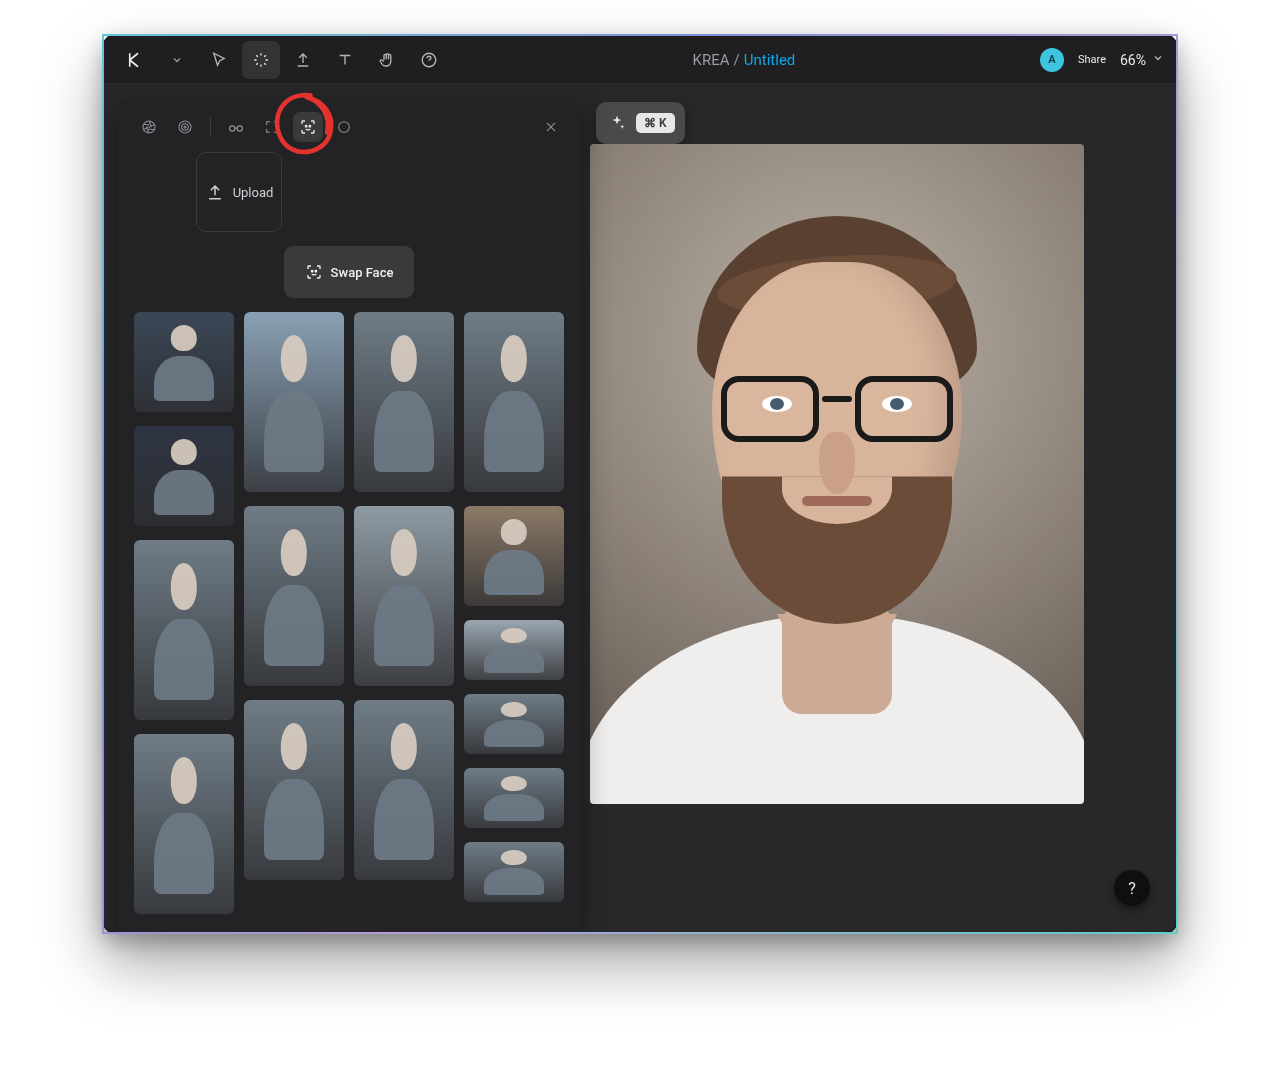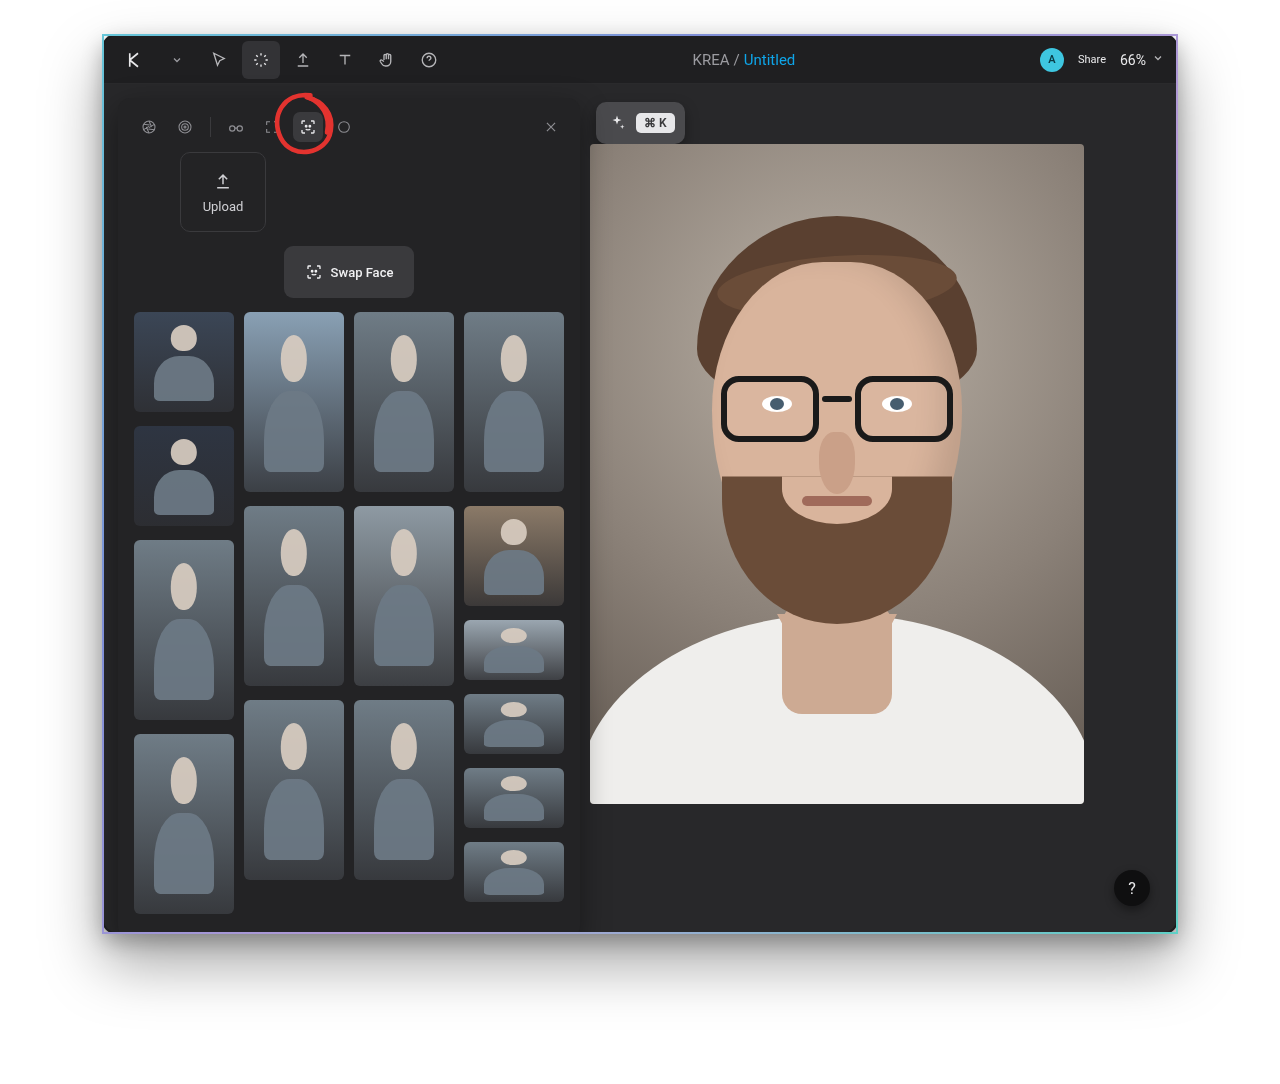--- a/index.html
+++ b/index.html
@@ -133,23 +133,23 @@
   }
   .card {
     border: 1px solid #3a3a3d;
     border-radius: 10px;
     display: flex; align-items: center; justify-content: center;
     color: #cfcfd3; cursor: pointer;
     background: #232325;
   }
   .upload-card {
     width: 86px; height: 80px;
-    flex-direction: column; gap: 8px;
+    flex-direction: row; gap: 8px;
     font-size: 13px;
-    margin-left: 46px;
+    margin-left: 62px;
   }
   .change-card {
     width: 160px; height: 80px;
     gap: 12px; font-size: 14px;
     margin-left: 86px;
   }
   .change-card .chev { color: #8e8e93; }
 
   .swap-btn {
     margin: 14px auto 0 auto;

